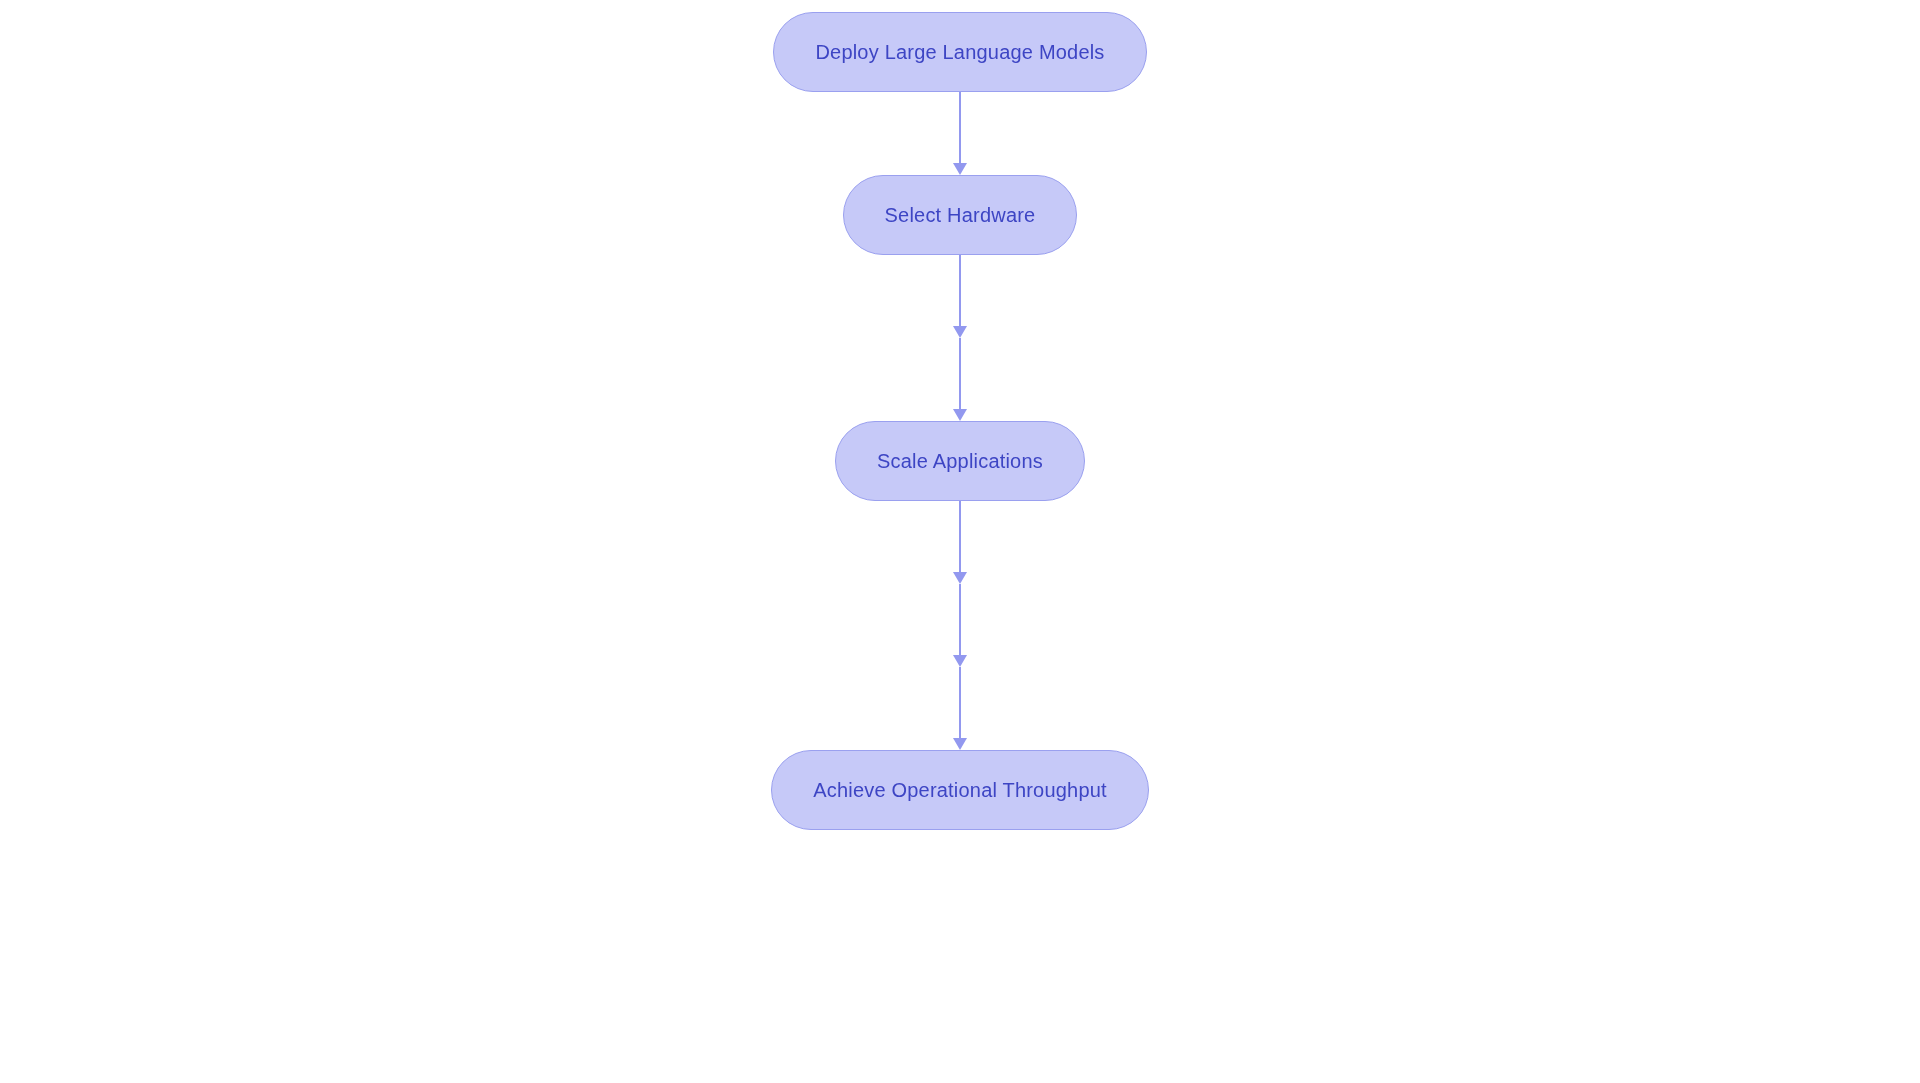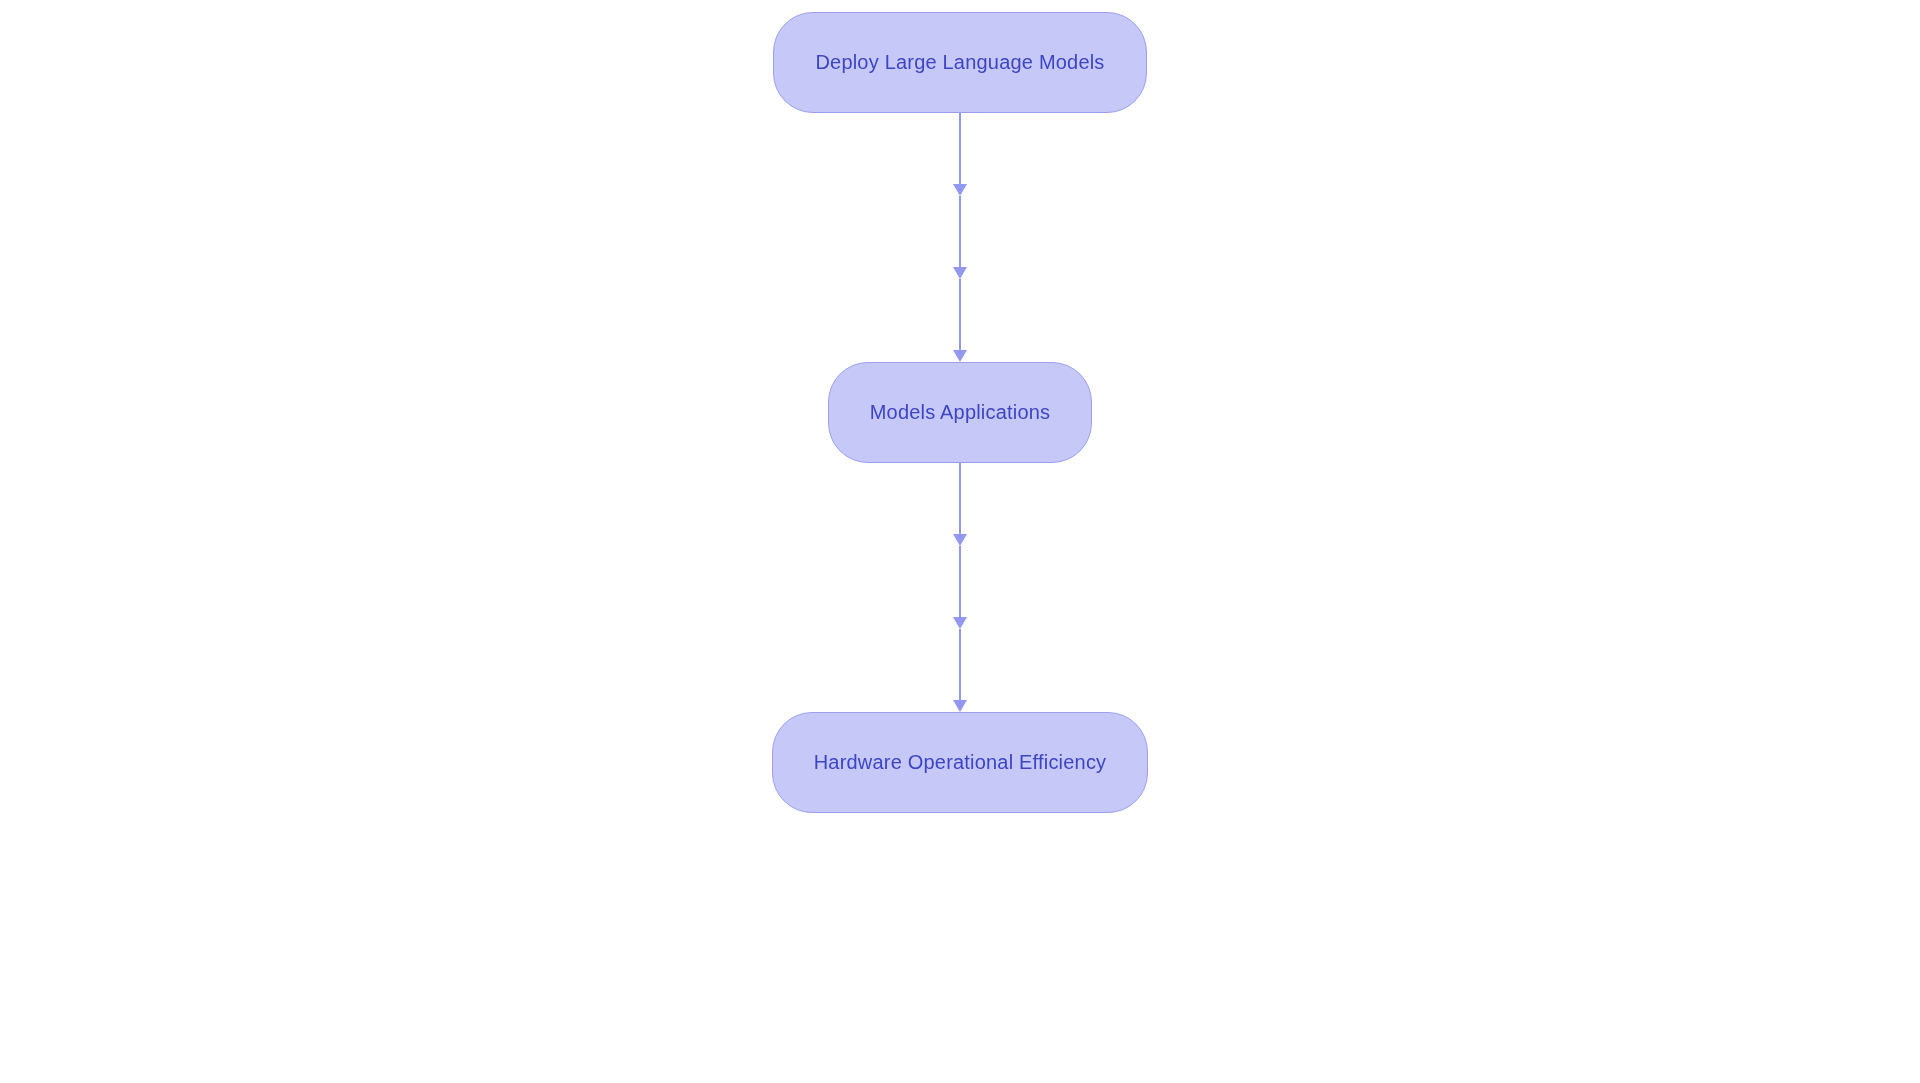--- a/index.html
+++ b/index.html
@@ -16,21 +16,21 @@
     top: 0;
     left: 0;
     width: 1920px;
     height: 1083px;
     display: flex;
     flex-direction: column;
     align-items: center;
   }
   .node {
     box-sizing: border-box;
-    height: 101px;
+    height: 80px;
     padding: 0 41px;
     display: inline-flex;
     align-items: center;
     justify-content: center;
     background: var(--node_fill, #c6c9f8);
     border: 1.5px solid var(--node_border, #9aa0ef);
     border-radius: 40px;
     color: var(--node_text, #3d45c4);
     font-size: 20px;
     letter-spacing: 0.2px;
@@ -65,46 +65,47 @@
 
 <div class="flowchart">
 
   <div class="node first">Deploy Large Language Models</div>
 
   <div class="connector">
     <div class="line"></div>
     <div class="arrowhead"></div>
   </div>
 
+  <div class="node">Select Hardware</div>
 
   <div class="connector">
     <div class="line"></div>
     <div class="arrowhead"></div>
   </div>
 
 
   <div class="connector">
     <div class="line"></div>
     <div class="arrowhead"></div>
   </div>
 
-  <div class="node">Models Applications</div>
+  <div class="node">Scale Applications</div>
 
   <div class="connector">
     <div class="line"></div>
     <div class="arrowhead"></div>
   </div>
 
 
   <div class="connector">
     <div class="line"></div>
     <div class="arrowhead"></div>
   </div>
 
 
   <div class="connector">
     <div class="line"></div>
     <div class="arrowhead"></div>
   </div>
 
-  <div class="node">Hardware Operational Efficiency</div>
+  <div class="node">Achieve Operational Throughput</div>
 
 </div>
 
 </body></html>

